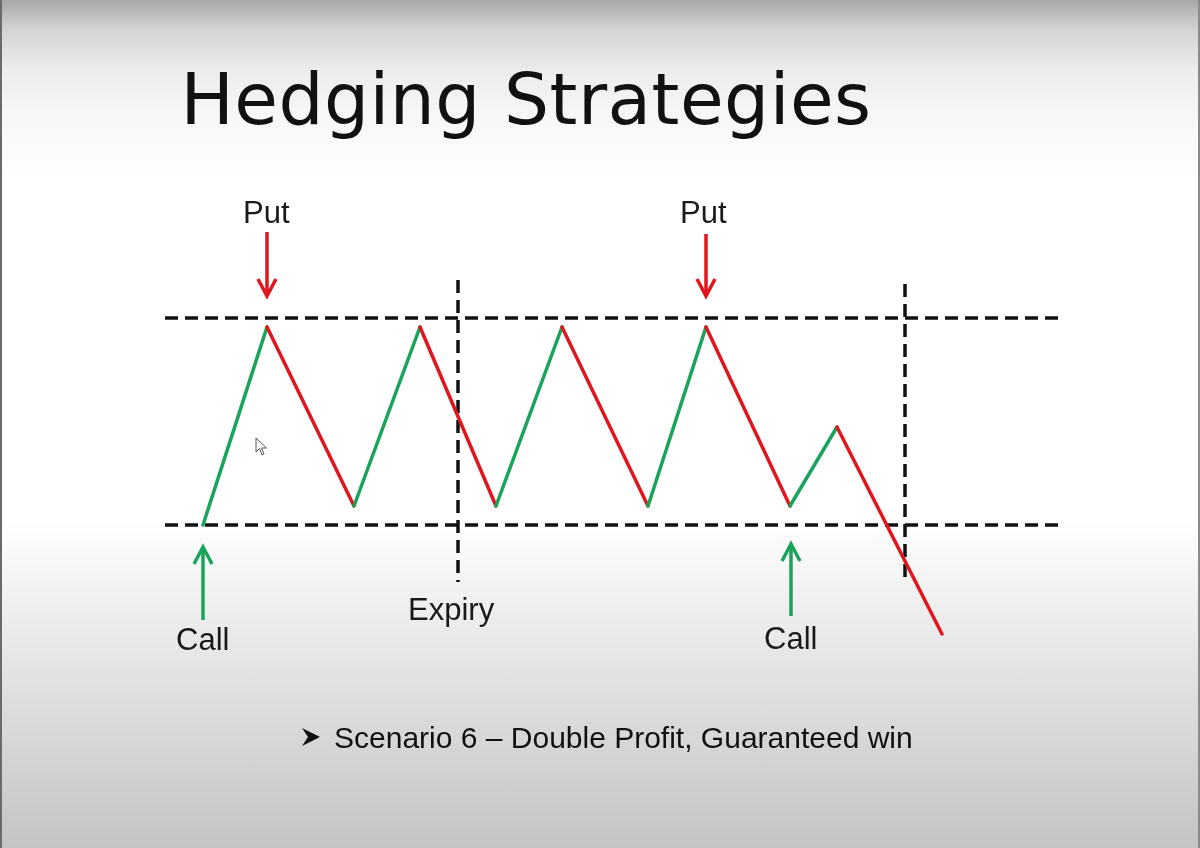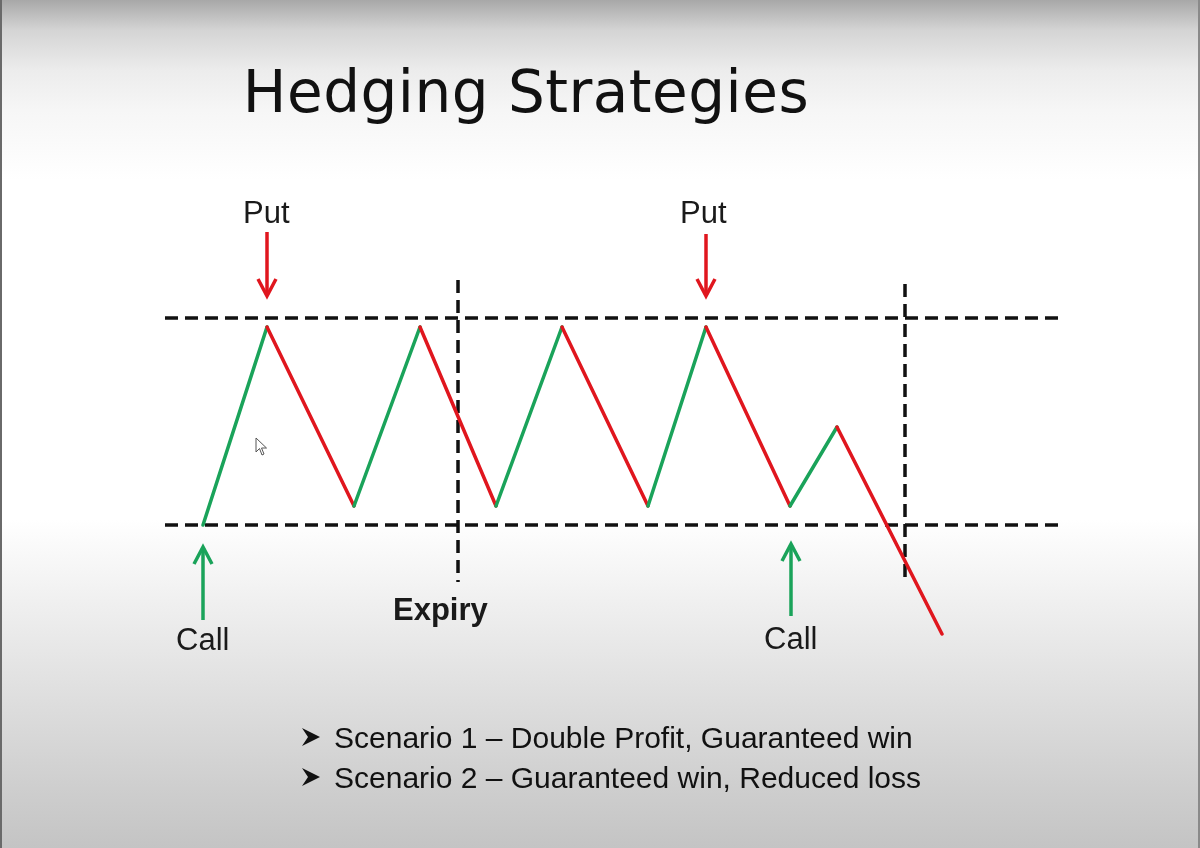--- a/index.html
+++ b/index.html
@@ -5,21 +5,21 @@
   html, body { margin:0; padding:0; }
   body {
     width:1200px; height:848px; overflow:hidden; position:relative;
     background: linear-gradient(to bottom, #a8a8a8 0px, #d4d4d4 30px, #ececec 70px, #f6f6f6 110px, #ffffff 180px, #ffffff 520px, #f0f0f0 600px, #dedede 700px, #cccccc 800px, #c4c4c4 848px);
     font-family: "Liberation Sans", sans-serif;
   }
   .frame-left { position:absolute; left:0; top:0; width:2px; height:848px; background:#6a6a6a; }
   .frame-right { position:absolute; right:0; top:0; width:2px; height:848px; background:#8a8a8a; }
   .title {
     position:absolute; left:0; top:58px; width:1052px; text-align:center;
-    font-family:"DejaVu Sans", sans-serif; font-size:58px; color:#111; letter-spacing:0.5px;
+    font-family:"DejaVu Sans", sans-serif; font-size:71px; color:#111; letter-spacing:0.5px;
   }
   svg.diagram { position:absolute; left:0; top:0; }
   .lbl { position:absolute; font-size:31px; color:#1a1a1a; }
   .bullets { position:absolute; left:300px; top:718px; font-size:30px; color:#111; line-height:40px; }
   .bullet-row { display:flex; align-items:center; }
   .bullet-glyph { width:34px; display:inline-block; }
   .cursor { position:absolute; left:255px; top:437px; }
 </style>
 </head>
 <body>
@@ -66,38 +66,30 @@
   <g>
     <line x1="791" y1="546" x2="791" y2="616" stroke="#1aa35a" stroke-width="3.5"></line>
     <polyline points="782,561 791,544 800,561" fill="none" stroke="#1aa35a" stroke-width="3.5"></polyline>
   </g>
 </svg>
 
 <div class="lbl" style="left:243px; top:195px;">Put</div>
 <div class="lbl" style="left:680px; top:195px;">Put</div>
 <div class="lbl" style="left:176px; top:622px;">Call</div>
 <div class="lbl" style="left:764px; top:621px;">Call</div>
-<div class="lbl" style="left:393px; top:592px;font-weight:bold;">Expiry</div>
+<div class="lbl" style="left:408px; top:592px;">Expiry</div>
 
 <div class="bullets">
   <div class="bullet-row">
     <span class="bullet-glyph">
       <svg width="22" height="22" viewBox="0 0 22 22">
           <path d="M2 2 L20 11 L2 20 L8 11 Z" fill="#111"></path>
         </svg>
     </span>
-    <span>Scenario 1 – Double Profit, Guaranteed win</span>
-  </div>
-  <div class="bullet-row">
-    <span class="bullet-glyph">
-      <svg width="22" height="22" viewBox="0 0 22 22">
-          <path d="M2 2 L20 11 L2 20 L8 11 Z" fill="#111"></path>
-        </svg>
-    </span>
-    <span>Scenario 2 – Guaranteed win, Reduced loss</span>
+    <span>Scenario 6 – Double Profit, Guaranteed win</span>
   </div>
 </div>
 
 <div class="cursor">
   <svg width="14" height="20" viewBox="0 0 14 20">
       <path d="M1 1 L1 15 L4.5 11.5 L7 18 L9 17 L6.5 11 L11.5 11 Z" fill="#fff" stroke="#555" stroke-width="1"></path>
     </svg>
 </div>
 
 </body></html>

